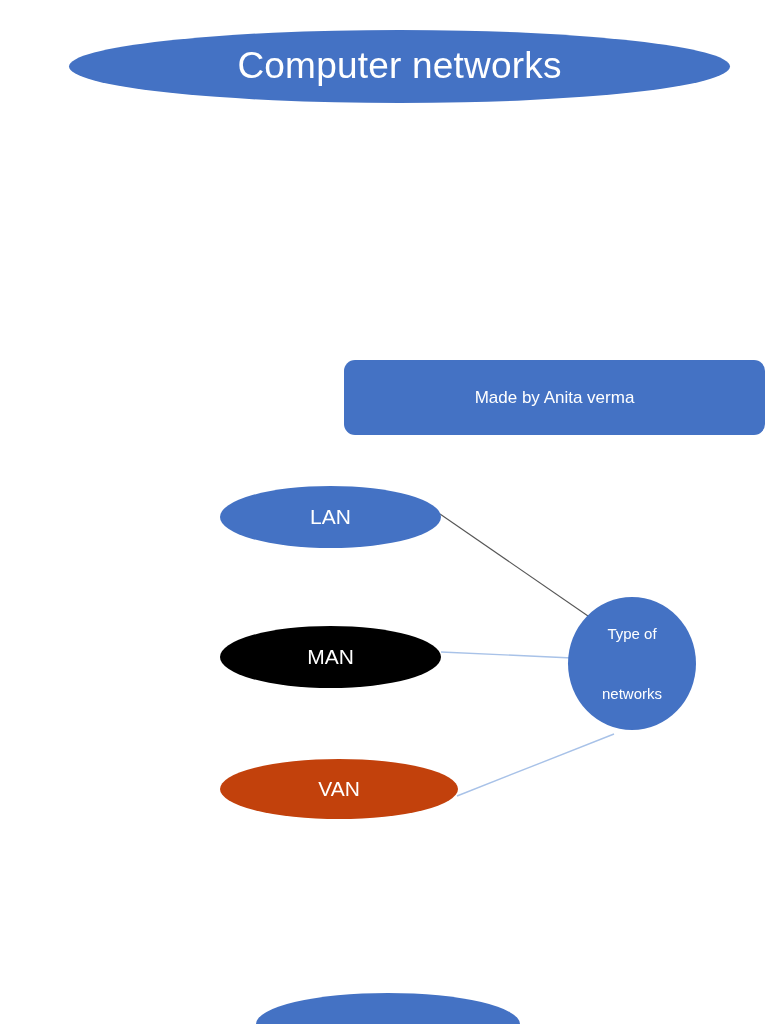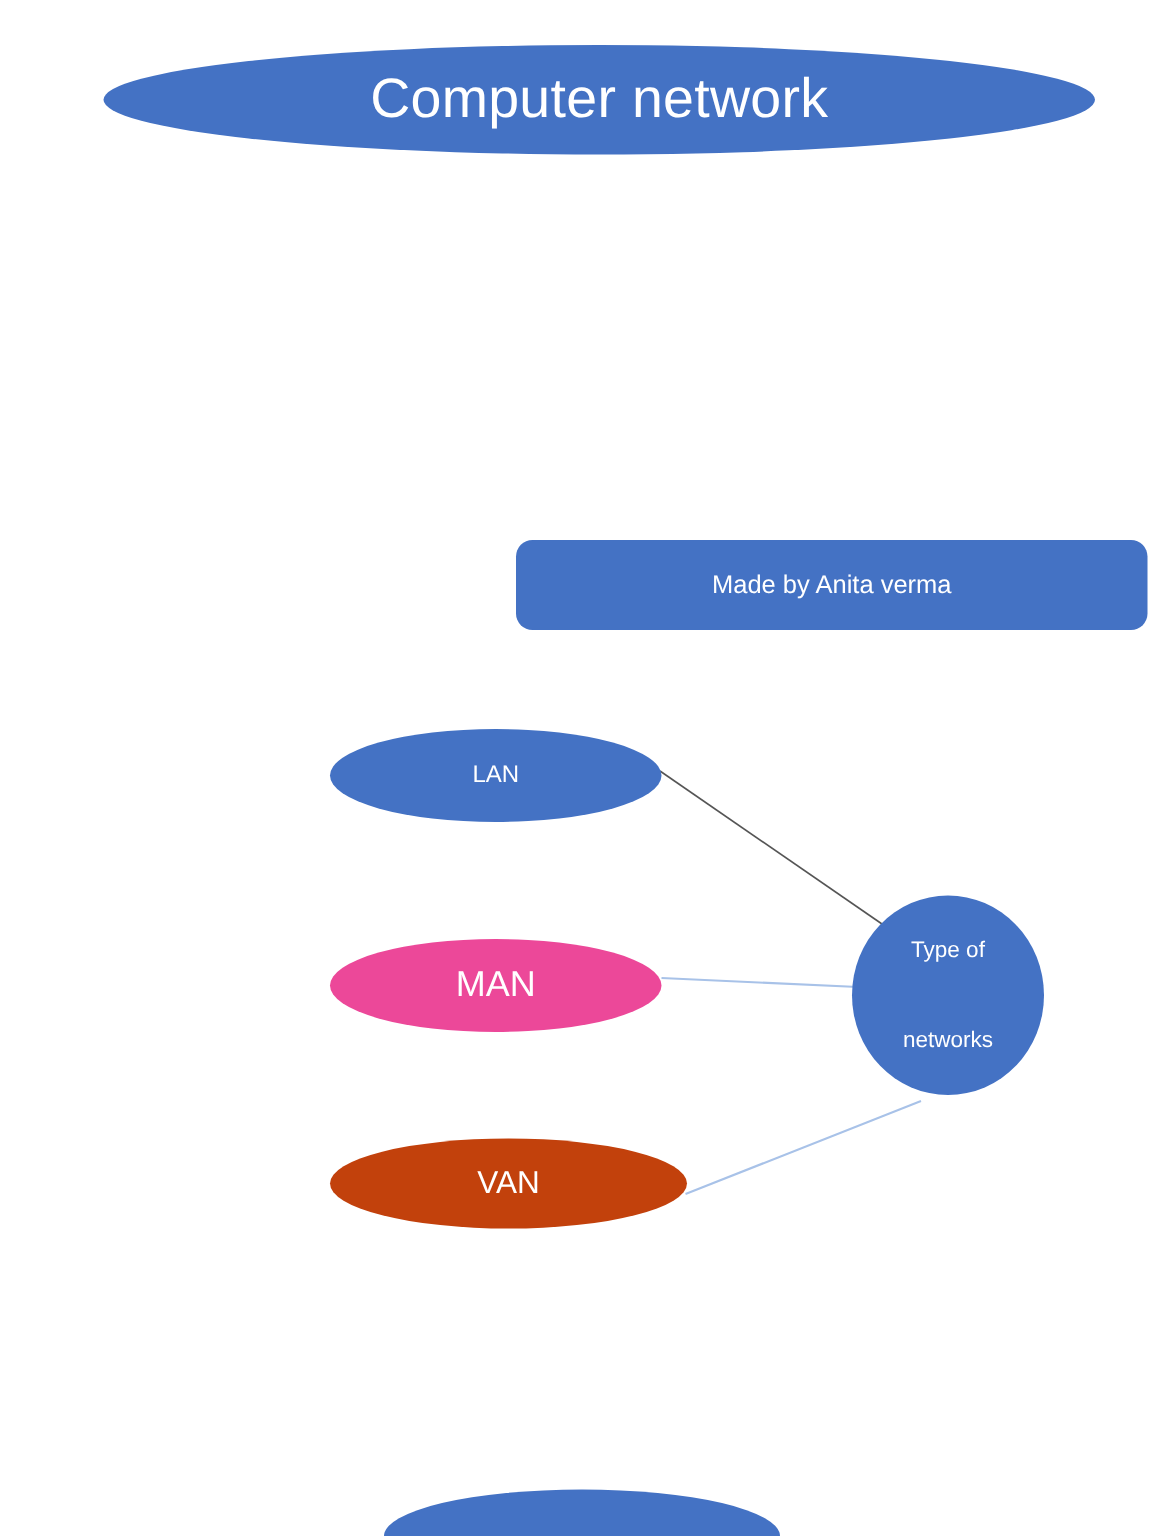--- a/index.html
+++ b/index.html
@@ -49,43 +49,43 @@
     line-height: 1.05;
     letter-spacing: 0.2px;
     font-weight: 400;
   }
 
   
   #author-shape {
     left: 344px;
     top: 360px;
     width: 421px;
-    height: 60px;
+    height: 75px;
     background: #4472C4;
     border-radius: 11px;
     font-size: 17px;
     font-weight: 400;
   }
 
   
   #lan-shape {
     left: 220px;
     top: 486px;
     width: 221px;
     height: 62px;
     background: #4472C4;
-    font-size: 16px;
+    font-size: 21px;
   }
   #man-shape {
     left: 220px;
     top: 626px;
     width: 221px;
     height: 62px;
-    background: #ec4899;
-    font-size: 24px;
+    background: #000000;
+    font-size: 21px;
   }
   #van-shape {
     left: 220px;
     top: 759px;
     width: 238px;
     height: 60px;
     background: #c2410c;
     font-size: 21px;
   }
 
@@ -119,21 +119,21 @@
 
 <div id="slide">
 
   <svg id="connector-layer" viewBox="0 0 768 1024" width="768" height="1024">
     <line x1="440" y1="514" x2="588" y2="616" stroke="#555555" stroke-width="1.1"></line>
     <line x1="441" y1="652" x2="572" y2="658" stroke="#A8C2E8" stroke-width="1.4"></line>
     <line x1="457" y1="796" x2="614" y2="734" stroke="#A8C2E8" stroke-width="1.4"></line>
   </svg>
 
   <div id="title-shape" class="node ellipse">
-    <span>Computer network</span>
+    <span>Computer networks</span>
   </div>
 
   <div id="author-shape" class="node">
     <span>Made by Anita verma</span>
   </div>
 
   <div id="lan-shape" class="node ellipse">
     <span>LAN</span>
   </div>
 

